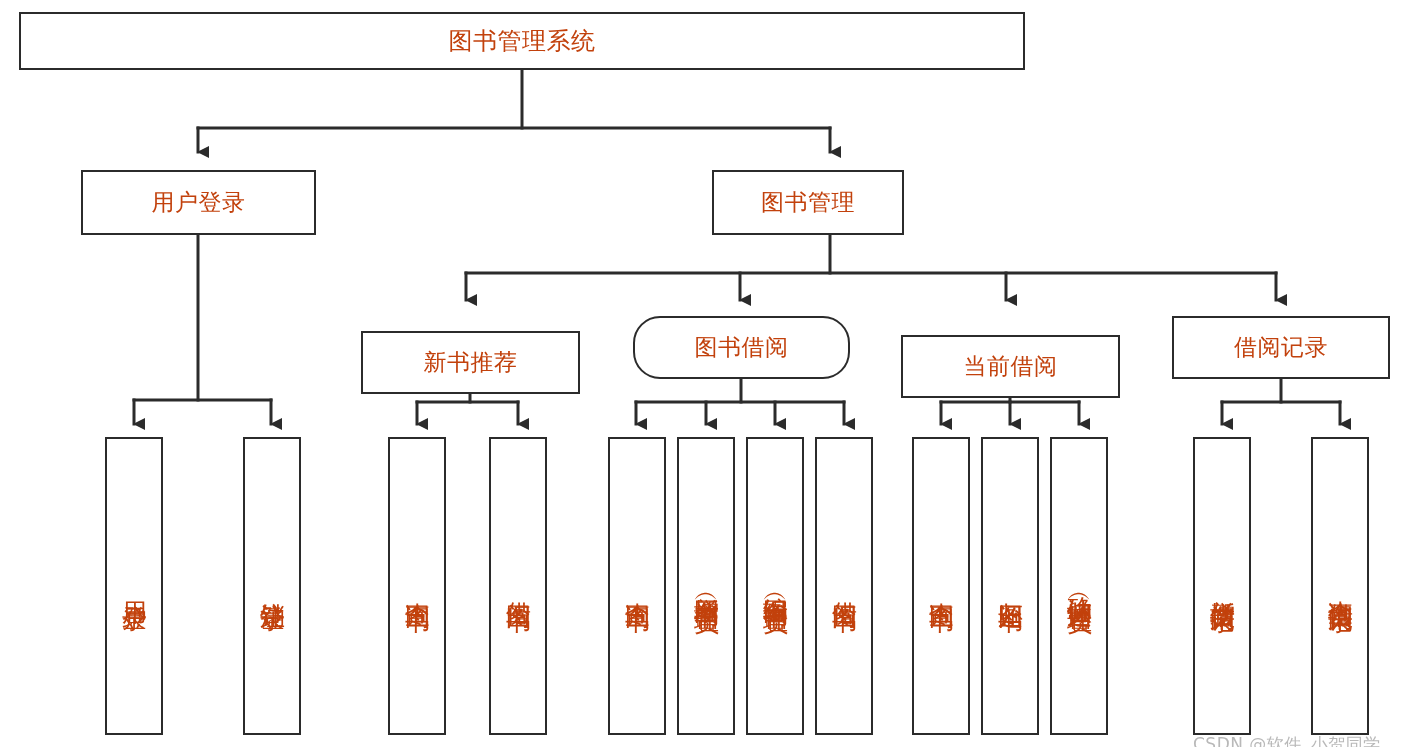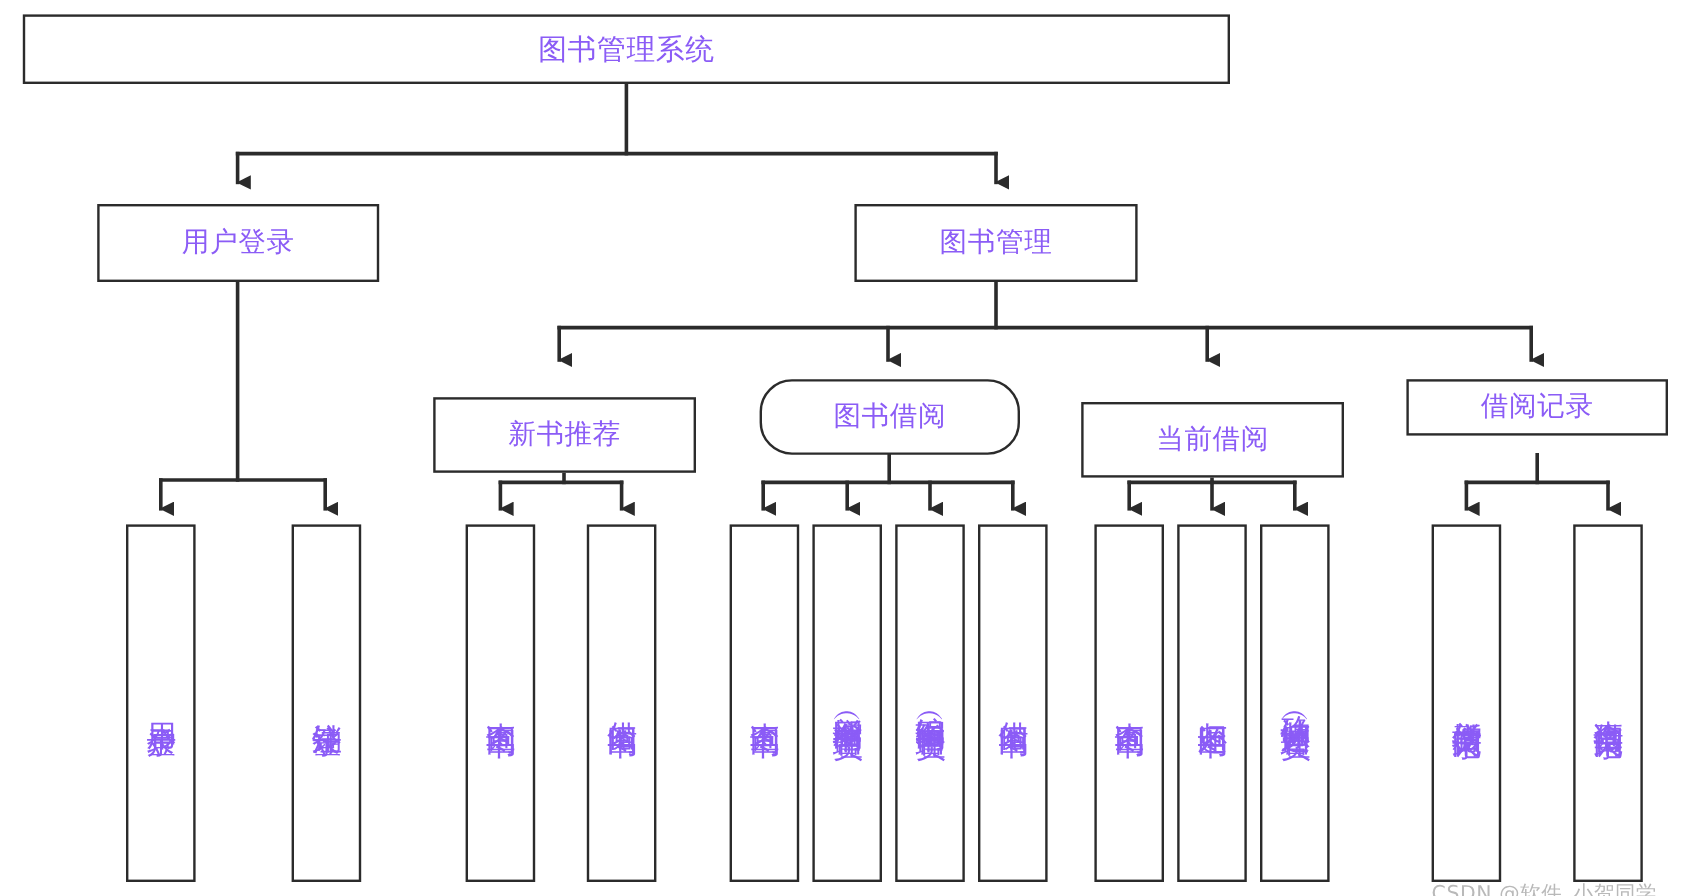--- a/index.html
+++ b/index.html
@@ -29,21 +29,21 @@
     position: absolute;
     box-sizing: border-box;
     background: #ffffff;
     border: 2px solid #2b2b2b;
     display: flex;
     align-items: center;
     justify-content: center;
     overflow: hidden;
   }
   .node .label {
-    color: #8b5cf6;
+    color: #c2410c;
     line-height: 1.12;
     text-align: right;
     white-space: pre;
   }
   .node.horiz .label {
     font-size: 23px;
     letter-spacing: 0.5px;
   }
   .node.root .label {
     font-size: 24px;
@@ -124,34 +124,34 @@
     </g>
   </svg>
 
   <div class="node horiz root" style="left:19px; top:12px; width:1006px; height:58px;">
     <span class="label">图书管理系统</span>
   </div>
 
   <div class="node horiz" style="left:81px; top:170px; width:235px; height:65px;">
     <span class="label">用户登录</span>
   </div>
-  <div class="node horiz" style="left:712px; top:170px; width:236px; height:65px;">
+  <div class="node horiz" style="left:712px; top:170px; width:192px; height:65px;">
     <span class="label">图书管理</span>
   </div>
 
   <div class="node horiz" style="left:361px; top:331px; width:219px; height:63px;">
     <span class="label">新书推荐</span>
   </div>
   <div class="node horiz" style="left:633px; top:316px; width:217px; height:63px;border-radius:27px;">
     <span class="label">图书借阅</span>
   </div>
   <div class="node horiz" style="left:901px; top:316px; width:219px; height:63px;margin-top:19px;">
     <span class="label">当前借阅</span>
   </div>
-  <div class="node horiz" style="left:1172px; top:316px; width:218px; height:47px;">
+  <div class="node horiz" style="left:1172px; top:316px; width:218px; height:63px;">
     <span class="label">借阅记录</span>
   </div>
 
   <div class="node vert" style="left:105px; top:437px; width:58px; height:298px;">
     <span class="label">用户登录</span>
   </div>
   <div class="node vert" style="left:243px; top:437px; width:58px; height:298px;">
     <span class="label">注销登录</span>
   </div>
 

